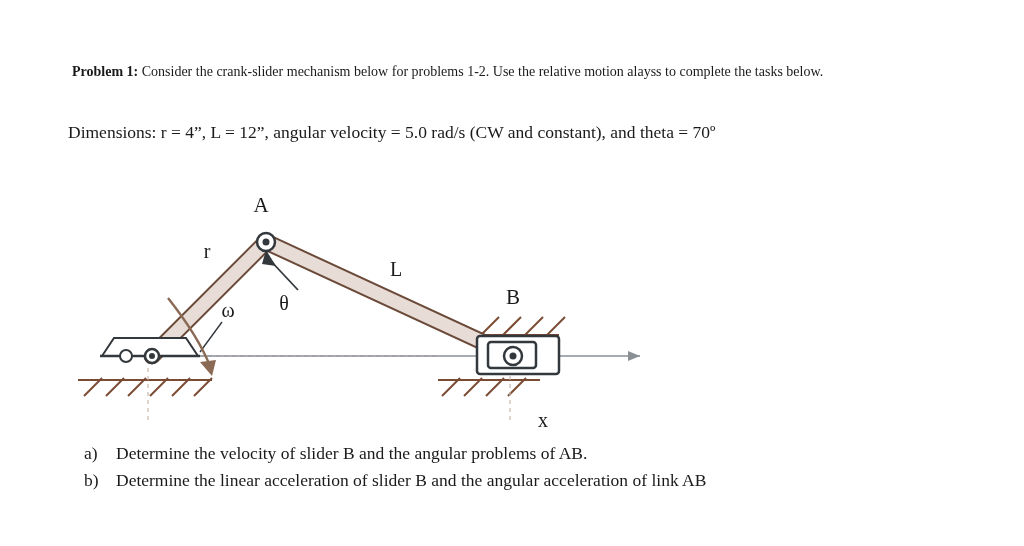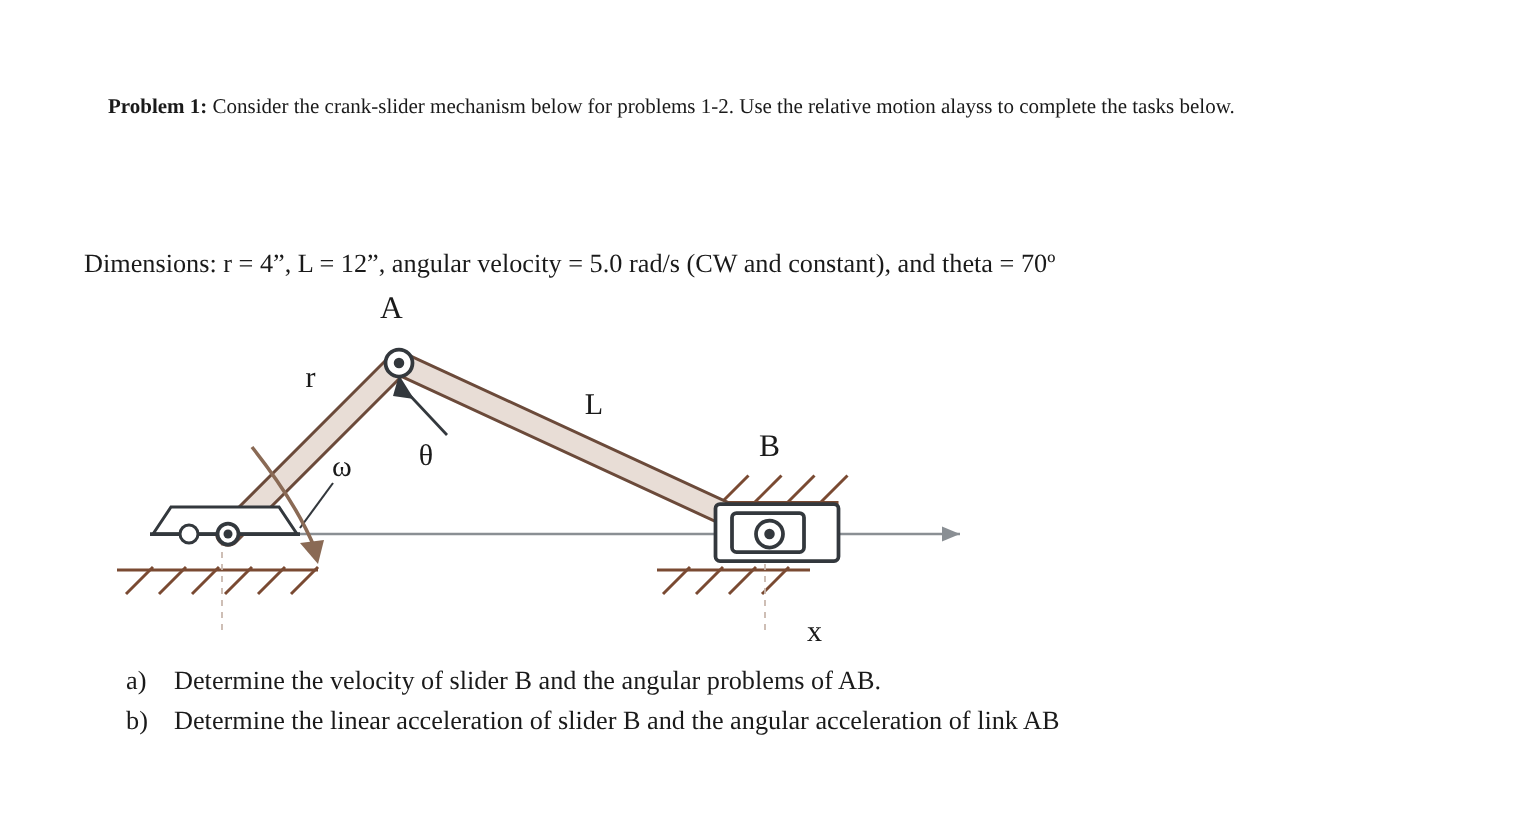--- a/index.html
+++ b/index.html
@@ -28,26 +28,25 @@
     width: 920px;
     font-size: 14px;
     line-height: 1.45;
     margin-top: 20px;
   }
   .problem-intro .bold {
     font-weight: bold;
   }
   .dimensions-line {
     position: absolute;
-    left: 56px;
+    left: 68px;
     top: 120px;
     width: 930px;
     font-size: 17.5px;
     line-height: 1.45;
-    margin-top: 43px;
   }
   .figure {
     position: absolute;
     left: 40px;
     top: 180px;
     width: 700px;
     height: 250px;
   }
   .figure svg {
     display: block;

